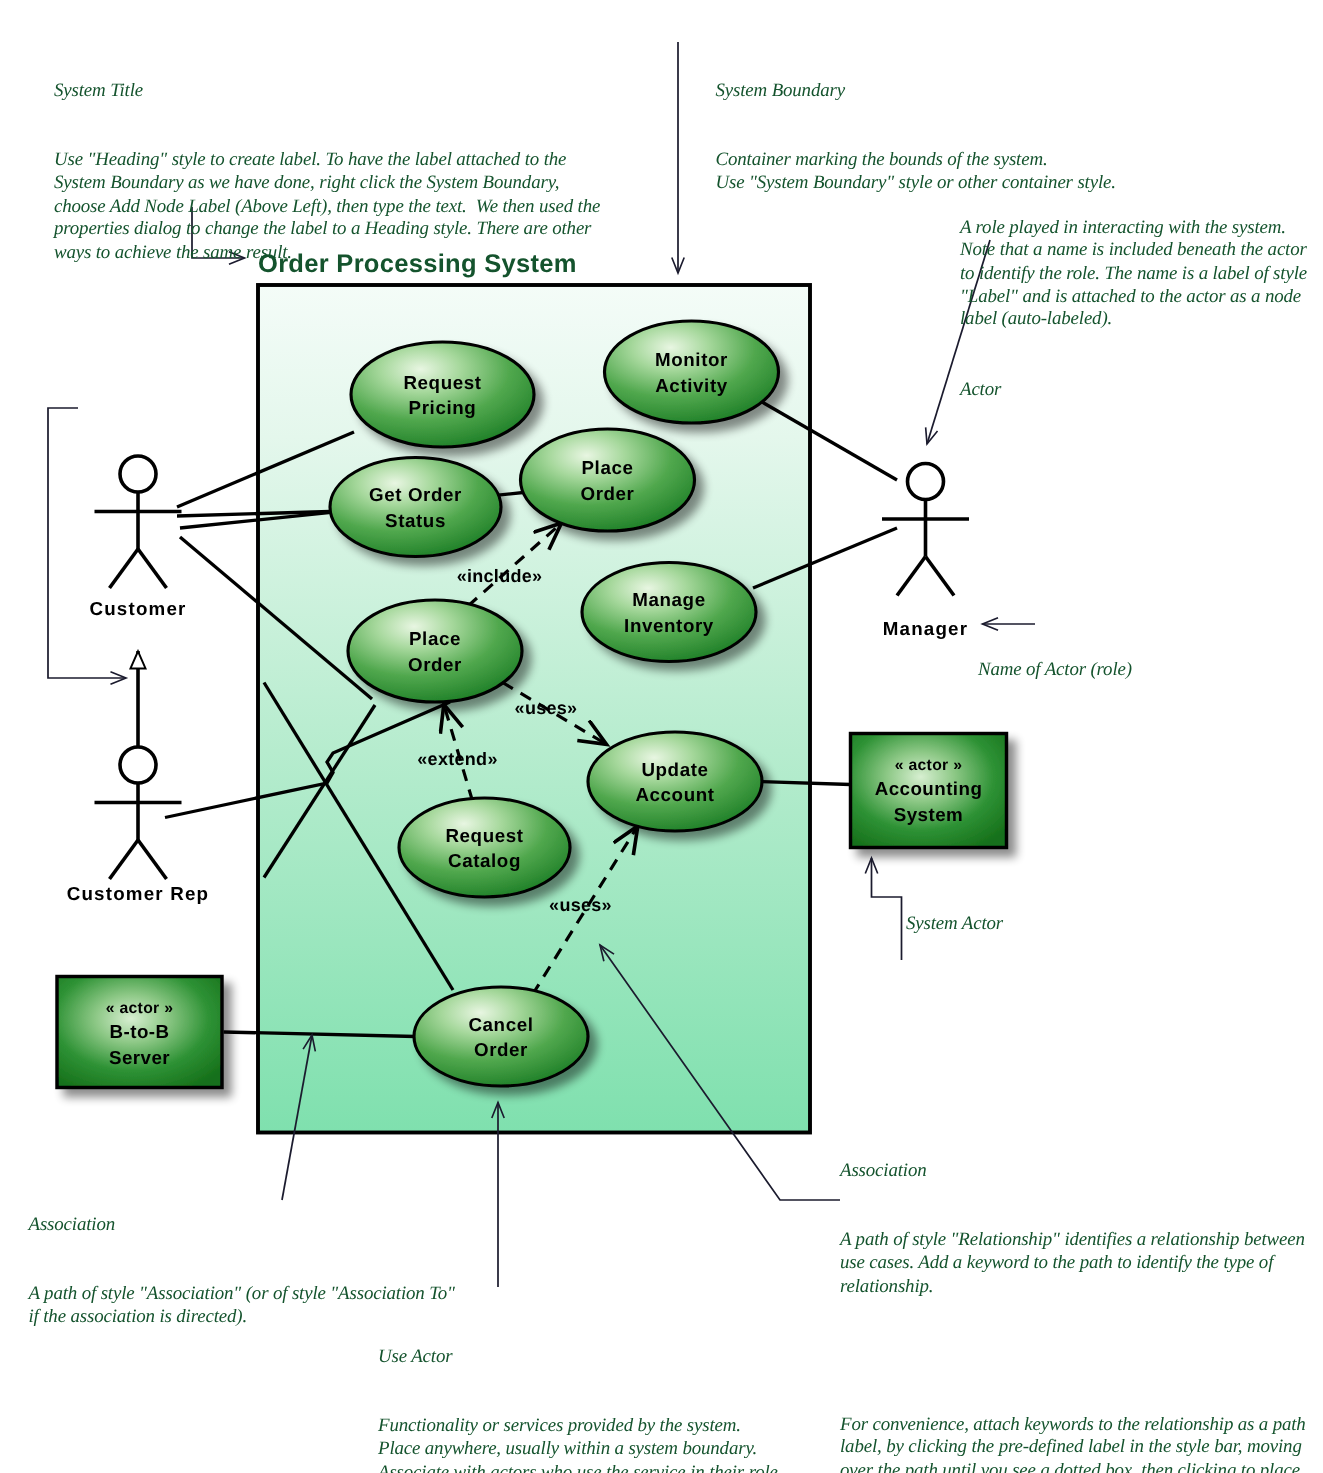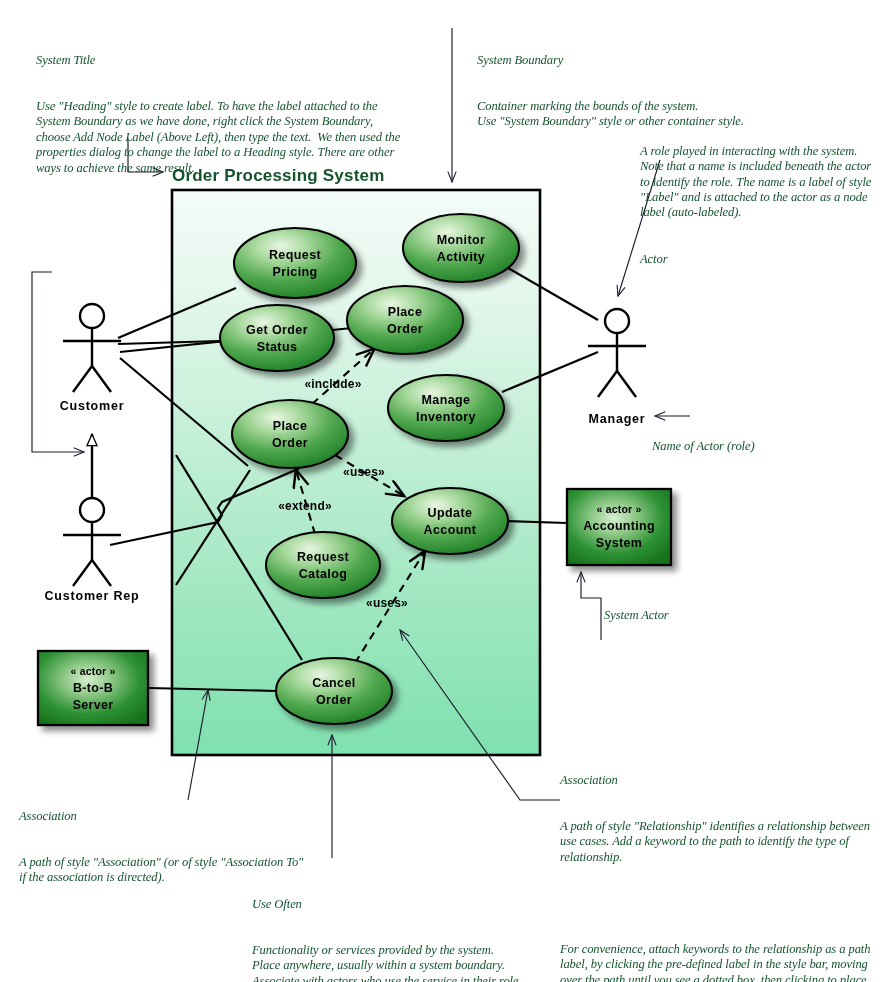--- a/index.html
+++ b/index.html
@@ -258,21 +258,21 @@
   <div class="ann" style="left:604px; top:577px; width:278px;">
     <div>System Actor</div>
   </div>
 
   <div class="ann" style="left:19px; top:778px; width:288px;">
     <div>Association</div>
     <div>A path of style "Association" (or of style "Association To" if the association is directed).</div>
   </div>
 
   <div class="ann" style="left:252px; top:866px; width:272px;">
-    <div>Use Often</div>
+    <div>Use Actor</div>
     <div>Functionality or services provided by the system.  Place anywhere, usually within a system boundary. Associate with actors who use the service in their role. May connect to other use cases with relationships.</div>
   </div>
 
   <div class="ann" style="left:560px; top:742px; width:322px;">
     <div>Association</div>
     <div>A path of style "Relationship" identifies a relationship between use cases. Add a keyword to the path to identify the type of relationship.</div>
     <div style="height:15px;"></div>
     <div>For convenience, attach keywords to the relationship as a path label, by clicking the pre-defined label in the style bar, moving over the path until you see a dotted box, then clicking to place the label.  It will then stick to the path if the path is moved.</div>
   </div>
 

